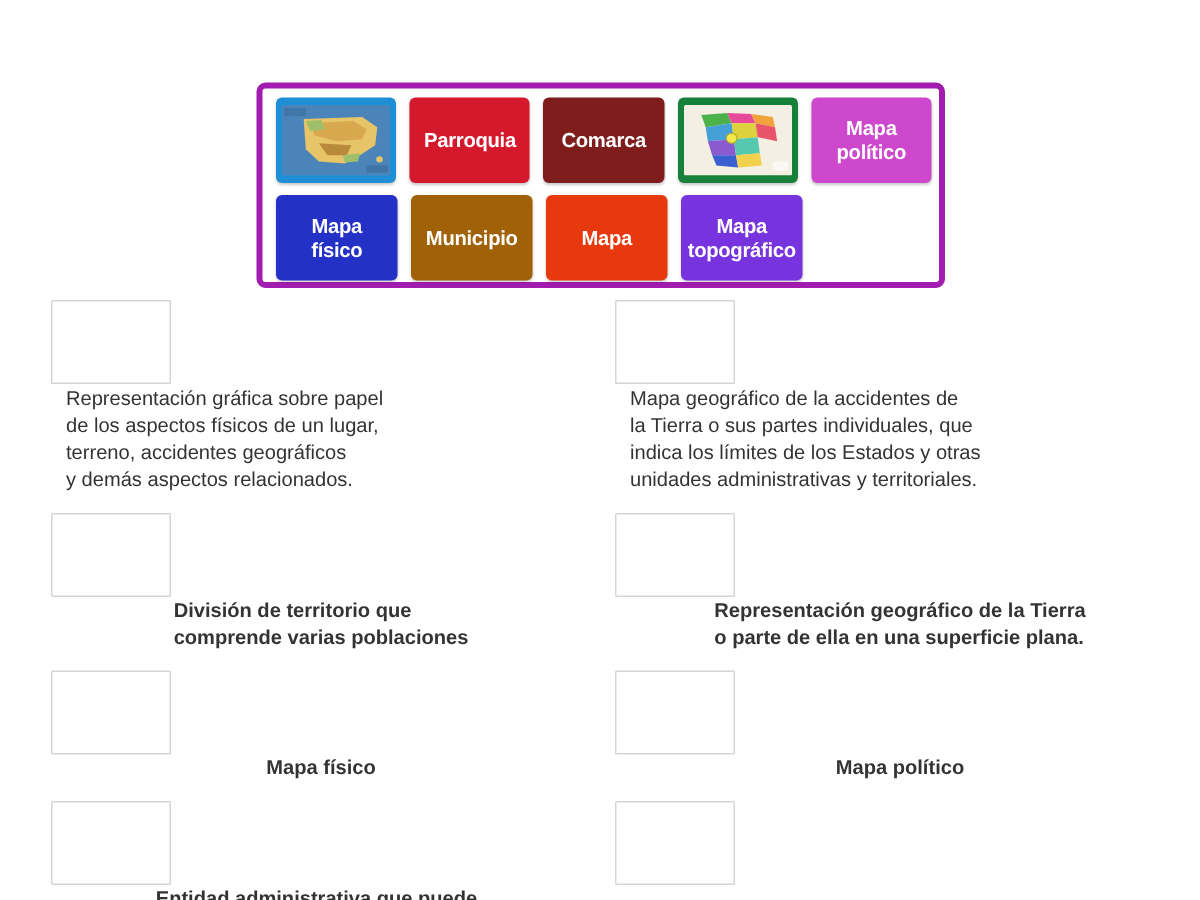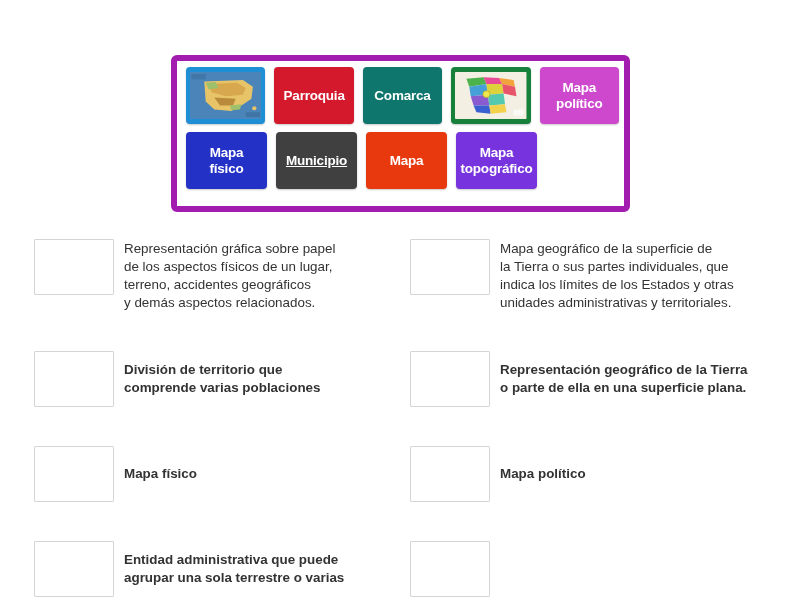--- a/index.html
+++ b/index.html
@@ -19,22 +19,22 @@
     height: 600px;
     background: #fff;
   }
 
   
   #tile-bank {
     position: absolute;
     left: 171px;
     top: 55px;
     width: 459px;
-    height: 157px;
-    border: 6px solid #a21caf;
+    height: 137px;
+    border: 4px solid #a21caf;
     border-radius: 6px;
     background: #ffffff;
     padding: 6px 5px 5px 5px;
   }
   .tile-row {
     display: flex;
     flex-direction: row;
     gap: 9px;
     margin-left: 4px;
   }
@@ -71,24 +71,23 @@
   
   .column {
     position: absolute;
     top: 200px;
   }
   #col-left  { left: 34px;  width: 350px; }
   #col-right { left: 410px; width: 370px; }
 
   .answer-row {
     display: flex;
-    flex-direction: row;
+    flex-direction: column;
     align-items: flex-start;
     margin-bottom: 13px;
-    margin-top: 39px;
   }
   .drop-box {
     flex: 0 0 auto;
     width: 80px;
     height: 56px;
     border: 1px solid #d5d5d5;
     background: #ffffff;
     border-radius: 1px;
   }
   .answer-text {
@@ -125,21 +124,21 @@
               <path d="M56 50 L72 48 L70 56 L58 57 Z" fill="#9ec06a"></path>
               <circle cx="90" cy="54" r="3" fill="#e8c469"></circle>
               <rect x="2" y="3" width="20" height="8" fill="#3a6e9c" opacity="0.6"></rect>
               <rect x="78" y="60" width="20" height="7" fill="#3a6e9c" opacity="0.7"></rect>
             </svg>
           </span>
         </div>
         <div class="tile" style="background: rgb(212, 25, 44);">
           <span style="white-space: pre-line;">Parroquia</span>
         </div>
-        <div class="tile" style="background: #0f766e;">
+        <div class="tile" style="background: #7f1d1d;">
           <span style="white-space: pre-line;">Comarca</span>
         </div>
         <div class="tile img-tile" style="background: rgb(23, 128, 58);">
           <span style="display: block; width: 100%; height: 100%;">
             <svg class="map-thumb" viewBox="0 0 100 70" preserveAspectRatio="none" xmlns="http://www.w3.org/2000/svg">
               <rect width="100" height="70" fill="#f3efe2"></rect>
               <path d="M16 10 L40 8 L44 18 L20 22 Z" fill="#4cb24c"></path>
               <path d="M40 8 L62 9 L66 18 L44 18 Z" fill="#e84a9a"></path>
               <path d="M62 9 L82 12 L84 22 L66 18 Z" fill="#f2a33c"></path>
               <path d="M20 22 L44 18 L46 34 L22 36 Z" fill="#46a0d8"></path>
@@ -157,21 +156,21 @@
         <div class="tile" style="background: rgb(205, 72, 205);">
           <span style="white-space: pre-line;">Mapa
 político</span>
         </div>
       </div>
     <div class="tile-row row-2">
         <div class="tile" style="background: rgb(36, 49, 198);">
           <span style="white-space: pre-line;">Mapa
 físico</span>
         </div>
-        <div class="tile" style="background: #404040; text-decoration: underline;">
+        <div class="tile" style="background: #a16207;">
           <span style="white-space: pre-line;">Municipio</span>
         </div>
         <div class="tile" style="background: rgb(232, 56, 13);">
           <span style="white-space: pre-line;">Mapa</span>
         </div>
         <div class="tile" style="background: rgb(119, 51, 221);">
           <span style="white-space: pre-line;">Mapa
 topográfico</span>
         </div>
       </div>
@@ -197,21 +196,21 @@
       <div class="answer-row center">
         <div class="drop-box"></div>
         <div class="answer-text">Entidad administrativa que puede
 agrupar una sola terrestre o varias</div>
       </div>
     </div>
 
   <div class="column" id="col-right">
       <div class="answer-row">
         <div class="drop-box"></div>
-        <div class="answer-text">Mapa geográfico de la superficie de
+        <div class="answer-text">Mapa geográfico de la accidentes de
 la Tierra o sus partes individuales, que
 indica los límites de los Estados y otras
 unidades administrativas y territoriales.</div>
       </div>
       <div class="answer-row center">
         <div class="drop-box"></div>
         <div class="answer-text">Representación geográfico de la Tierra
 o parte de ella en una superficie plana.</div>
       </div>
       <div class="answer-row center">

